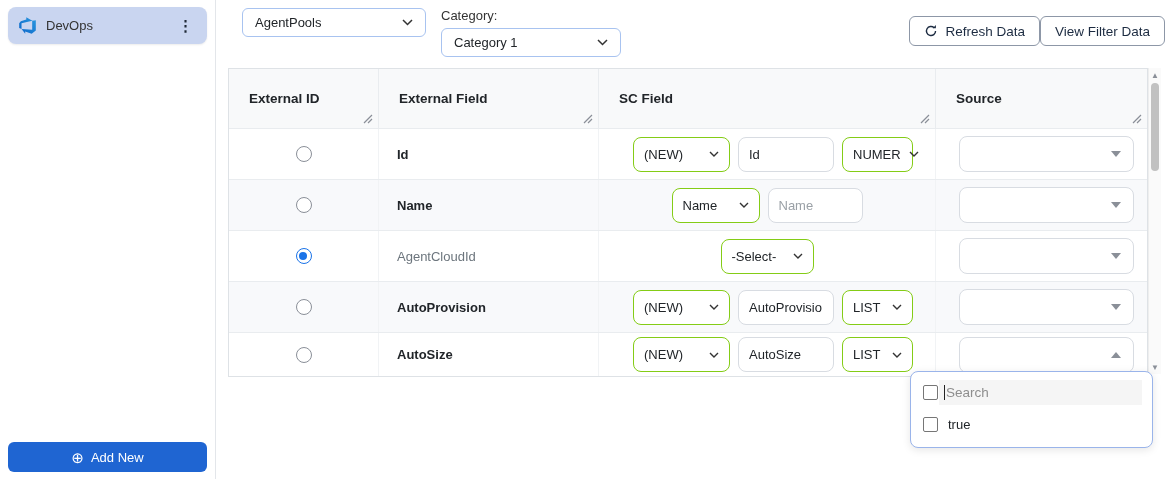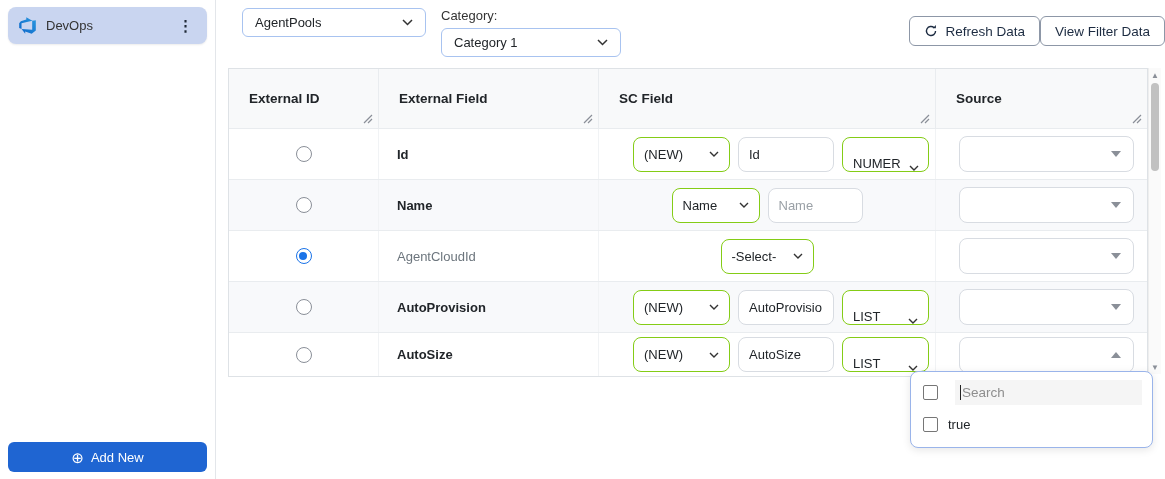--- a/index.html
+++ b/index.html
@@ -72,21 +72,21 @@
   .radio.checked::after { content:""; position:absolute; left:2.5px; top:2.5px;
     width:8px; height:8px; border-radius:50%; background:#1a73e8; }
 
   .mini-sel { height:35px; border:1px solid #84cc16; border-radius:8px; background:#fff;
     display:flex; align-items:center; justify-content:space-between; gap:8px;
     padding:0 10px; font-size:13px; color:#212529; cursor:pointer; flex:0 0 auto; }
   .mini-inp { height:35px; border:1px solid #d8dce2; border-radius:8px; background:#fff;
     padding:0 10px; font-size:13px; color:#212529; outline:none; flex:0 0 auto;
     font-family:"Liberation Sans",sans-serif; }
   .mini-inp::placeholder { color:#9aa0a6; }
-  .w-new { width:97px; } .w-id-inp { width:96px; } .w-type { width:87px;align-items:flex-end; }
+  .w-new { width:97px; } .w-id-inp { width:96px; } .w-type { width:71px; }
   .w-name-sel { width:88px; } .w-name-inp { width:95px; } .w-select { width:93px; }
 
   .filter-sel { width:175px; height:36px; border:1px solid #d8dce2; border-radius:8px;
     background:#fff; display:flex; align-items:center; justify-content:flex-end;
     padding-right:12px; cursor:pointer; }
   .tri-down { width:0; height:0; border-left:5px solid transparent;
     border-right:5px solid transparent; border-top:6px solid #8a8f98; }
   .tri-up { width:0; height:0; border-left:5px solid transparent;
     border-right:5px solid transparent; border-bottom:6px solid #8a8f98; }
 
@@ -99,21 +99,21 @@
   .sb-thumb { position:absolute; left:2px; top:15px; width:8px; height:88px;
     background:#c1c1c1; border-radius:5px; cursor:grab; }
 
   
   .filter-panel { position:absolute; left:694px; top:371px; width:243px; height:77px;
     background:#fff; border:1px solid #9ab4ea; border-radius:8px; z-index:10;
     box-shadow:0 2px 8px rgba(0,0,0,.10); padding:8px 10px 0 12px; }
   .fp-row { display:flex; align-items:center; }
   .checkbox { width:15px; height:15px; border:1px solid #767676; border-radius:2px;
     background:#fff; cursor:pointer; flex:0 0 auto; }
-  .fp-searchwrap { flex:1; margin-left:17px; height:25px; background:#f5f5f5;
+  .fp-searchwrap { flex:1; margin-left:1px; height:25px; background:#f5f5f5;
     display:flex; align-items:center; position:relative; }
   .text-caret { position:absolute; left:5px; top:5px; width:1px; height:15px; background:#222; }
   .fp-search { width:100%; height:100%; border:none; background:transparent; outline:none;
     padding-left:7px; font-size:13.5px; font-family:"Liberation Sans",sans-serif; color:#212529; }
   .fp-search::placeholder { color:#8e8e8e; }
   .fp-option { margin-top:12px; }
   .fp-option .opt-label { margin-left:10px; font-size:13px; color:#212529; }
 
   .chev svg { display:block; }
 </style>

